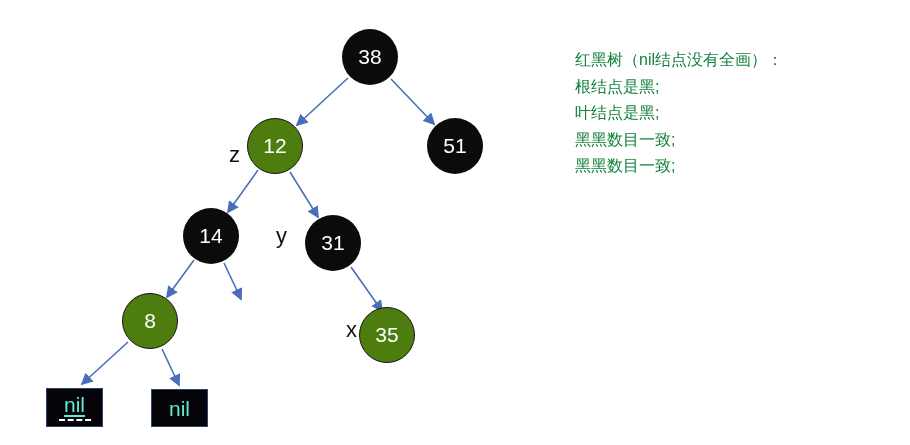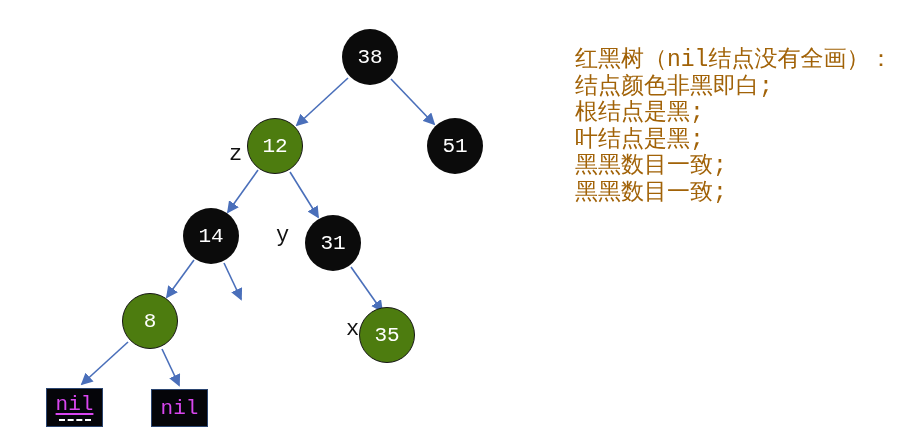--- a/index.html
+++ b/index.html
@@ -1,41 +1,41 @@
 <!DOCTYPE html>
 <html><head>
 <meta charset="utf-8">
 <style>
   html,body{margin:0;padding:0;background:#fff;}
   .canvas{
     position:relative;width:910px;height:445px;background:#ffffff;overflow:hidden;
-    font-family:Liberation Mono, monospace;
+    font-family:Liberation Sans, sans-serif;
   }
   .arrows{position:absolute;left:0;top:0;width:910px;height:445px;}
   .node{
     position:absolute;width:56px;height:56px;border-radius:50%;
     display:flex;align-items:center;justify-content:center;
     color:#fff;font-size:21px;box-sizing:border-box;
   }
   .node.black{background:#0b0b0b;}
   .node.red{background:#4d7c0f;border:1.6px solid #151515;}
   .nil-box{
     position:absolute;width:57px;height:39px;background:#050509;
     border:1.5px solid #2b4570;box-sizing:border-box;
     display:flex;flex-direction:column;align-items:center;justify-content:center;
-    color:#d946ef;font-size:21px;line-height:1;
+    color:#5eead4;font-size:21px;line-height:1;
   }
   .nil-box .u{text-decoration:underline;text-underline-offset:3px;}
   .nil-box .dashes{width:32px;border-top:2px dashed #fff;margin-top:4px;}
   .var-label{
     position:absolute;color:#111;font-size:22px;line-height:26px;
   }
   .notes{
-    position:absolute;left:575px;top:47px;color:#a16207;
-    font-size:23px;line-height:26.5px;white-space:nowrap;
+    position:absolute;left:575px;top:47px;color:#15803d;
+    font-size:16px;line-height:26.5px;white-space:nowrap;
   }
 </style>
 </head>
 <body>
 
 <div class="canvas">
 
   <svg class="arrows" viewBox="0 0 910 445" xmlns="http://www.w3.org/2000/svg">
     <defs>
       <marker id="arrow" viewBox="0 0 10 10" refX="8.5" refY="5" markerWidth="7.5" markerHeight="7.5" orient="auto-start-reverse">
@@ -84,20 +84,19 @@
   <div class="nil-box" style="left:151px;top:389px;height:38px">
     <span>nil</span>
   </div>
 
   <div class="var-label" style="left:229px;top:142px">z</div>
   <div class="var-label" style="left:276px;top:223px">y</div>
   <div class="var-label" style="left:346px;top:317px">x</div>
 
   <div class="notes">
     <div>红黑树（nil结点没有全画）：</div>
-    <div>结点颜色非黑即白;</div>
     <div>根结点是黑;</div>
     <div>叶结点是黑;</div>
     <div>黑黑数目一致;</div>
     <div>黑黑数目一致;</div>
   </div>
 
 </div>
 
 </body></html>

